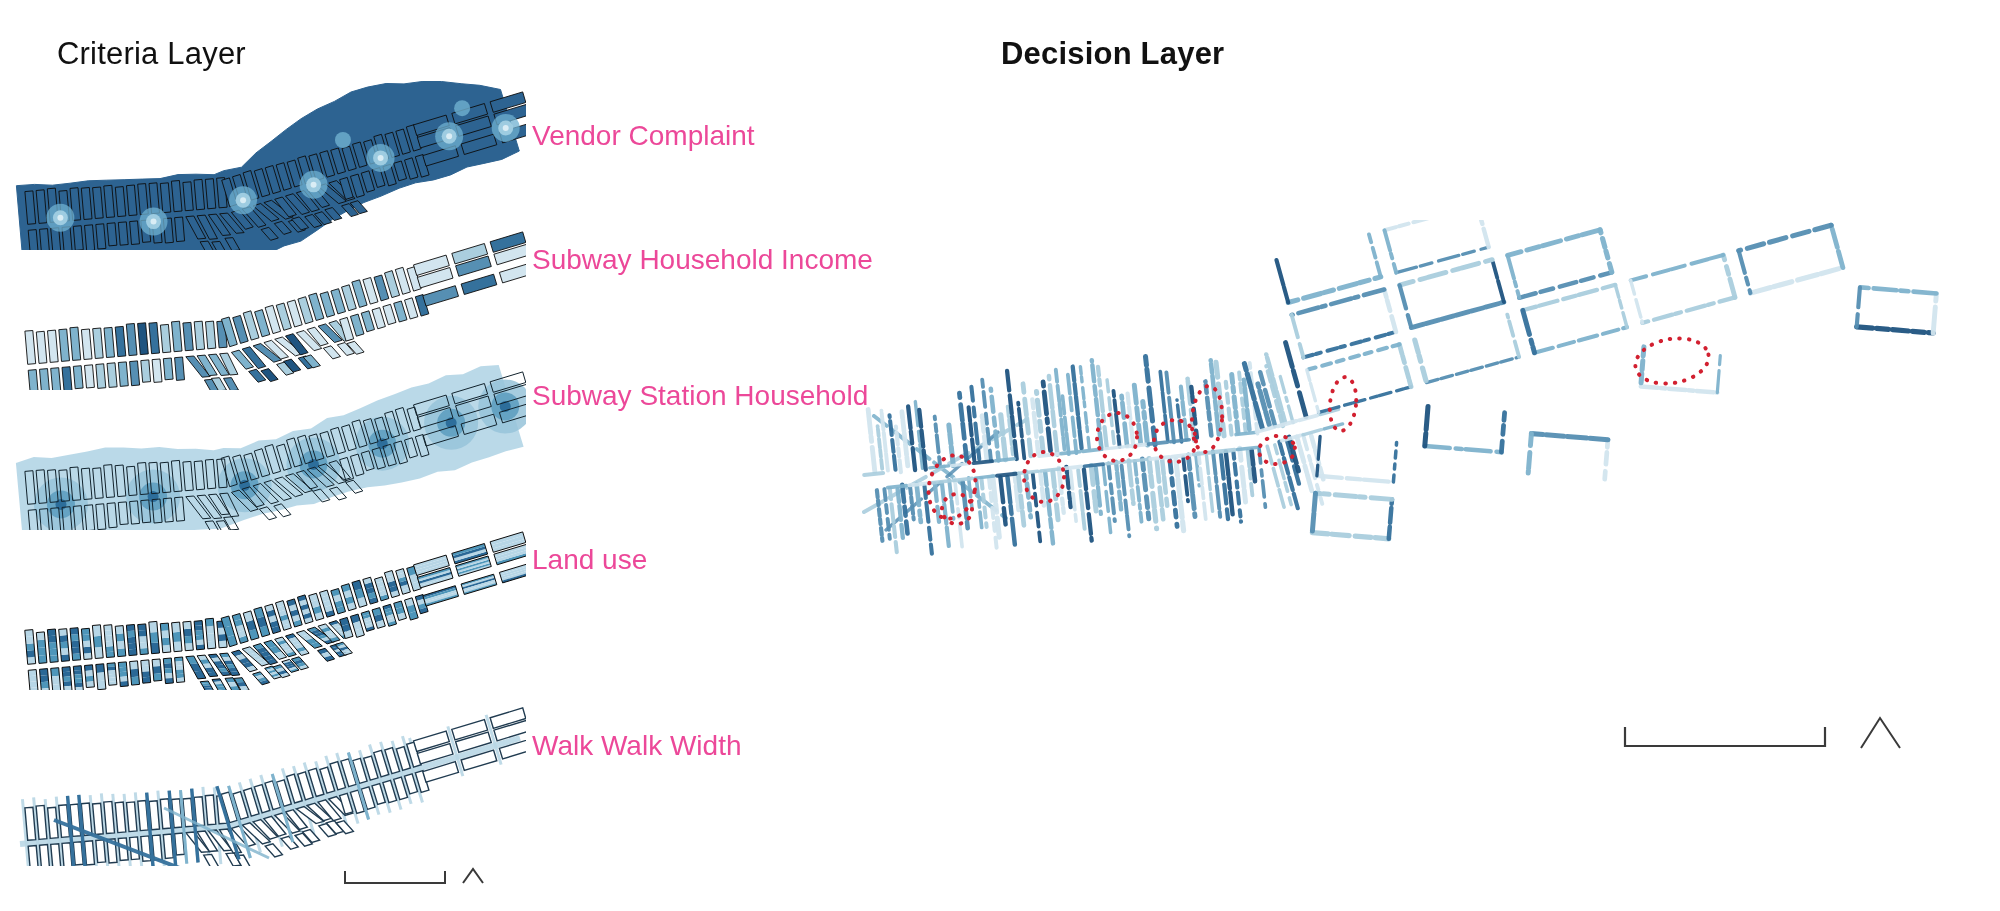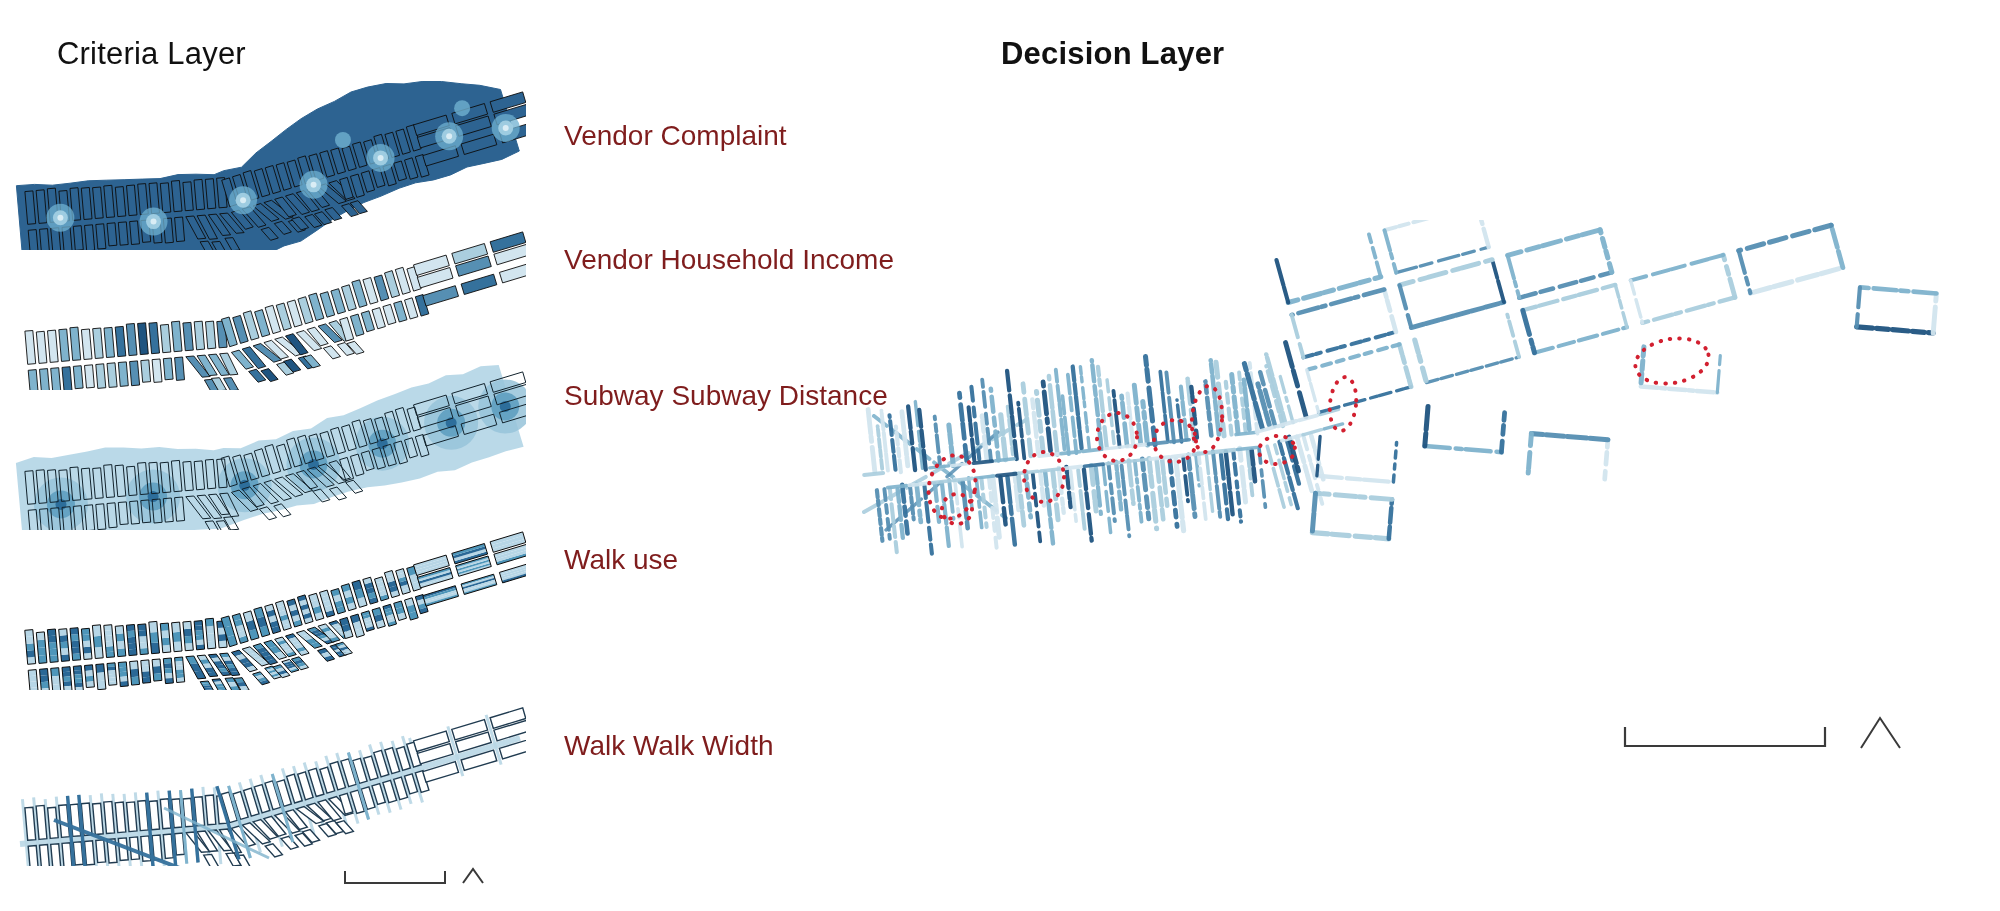--- a/index.html
+++ b/index.html
@@ -7,21 +7,21 @@
     position:relative;width:2000px;height:911px;background:#ffffff;
     font-family:"Liberation Sans",sans-serif;overflow:hidden;color:#141414;text-align:center;
   }
   .layer-title{
     position:absolute;font-size:31px;font-weight:400;color:#111;
     white-space:nowrap;letter-spacing:.2px;
   }
   #criteria-title{left:57px;top:10px;}
   #decision-title{left:1001px;top:10px;font-weight:bold;}
   .map-label{
-    position:absolute;left:564px;font-size:28px;font-weight:400;color:#7f1d1d;
+    position:absolute;left:532px;font-size:28px;font-weight:400;color:#ec4899;
     white-space:nowrap;
   }
   .map-svg{position:absolute;left:14px;width:512px;height:178px;}
   #decision-map{position:absolute;left:856px;top:220px;width:1128px;height:340px;}
   .annot-svg{position:absolute;}
 </style>
 </head>
 <body>
 
 <div class="canvas">
@@ -1011,23 +1011,23 @@
         <line x1="184.04375784151264" y1="174.49617292744762" x2="177.67580093193632" y2="100.55711769958896" stroke="#35719c" stroke-width="3.4"></line>
         <line x1="225.07200669076818" y1="171.56086433427964" x2="202.88096398607655" y2="98.17912084490172" stroke="#35719c" stroke-width="3.4"></line>
         <line x1="236.4017228336672" y1="169.98791128790458" x2="214.58370915564274" y2="97.83970696625546" stroke="#7fb3cd" stroke-width="3"></line>
         <line x1="278.7992800198022" y1="154.03586672548187" x2="258.2154726992361" y2="85.96895842679174" stroke="#7fb3cd" stroke-width="3"></line>
         <line x1="354.61981380141793" y1="131.492735711821" x2="334.36022819135314" y2="64.49796966035669" stroke="#7fb3cd" stroke-width="3"></line>
         <line x1="40" y1="132" x2="176" y2="184" stroke="#35719c" stroke-width="4" opacity="0.95"></line>
         <line x1="150" y1="120" x2="255" y2="170" stroke="#7fb3cd" stroke-width="3" opacity="0.8"></line>
       </svg>
 
     <span class="map-label" style="top:120px">Vendor Complaint</span>
-    <span class="map-label" style="top:244px">Vendor Household Income</span>
-    <span class="map-label" style="top:380px">Subway Subway Distance</span>
-    <span class="map-label" style="top:544px">Walk use</span>
+    <span class="map-label" style="top:244px">Subway Household Income</span>
+    <span class="map-label" style="top:380px">Subway Station Household</span>
+    <span class="map-label" style="top:544px">Land use</span>
     <span class="map-label" style="top:730px">Walk Walk Width</span>
 
     <svg class="annot-svg" style="left:330px;top:856px;width:170px;height:40px" viewBox="0 0 170 40">
       <path d="M15,15 L15,27 L115,27 L115,15" fill="none" stroke="#3a3a3a" stroke-width="2"></path>
       <path d="M133,27 L143,13 L153,27" fill="none" stroke="#3a3a3a" stroke-width="2"></path>
     </svg>
   </section>
 
   <section>
     <h2 id="decision-title" class="layer-title">Decision Layer</h2>

